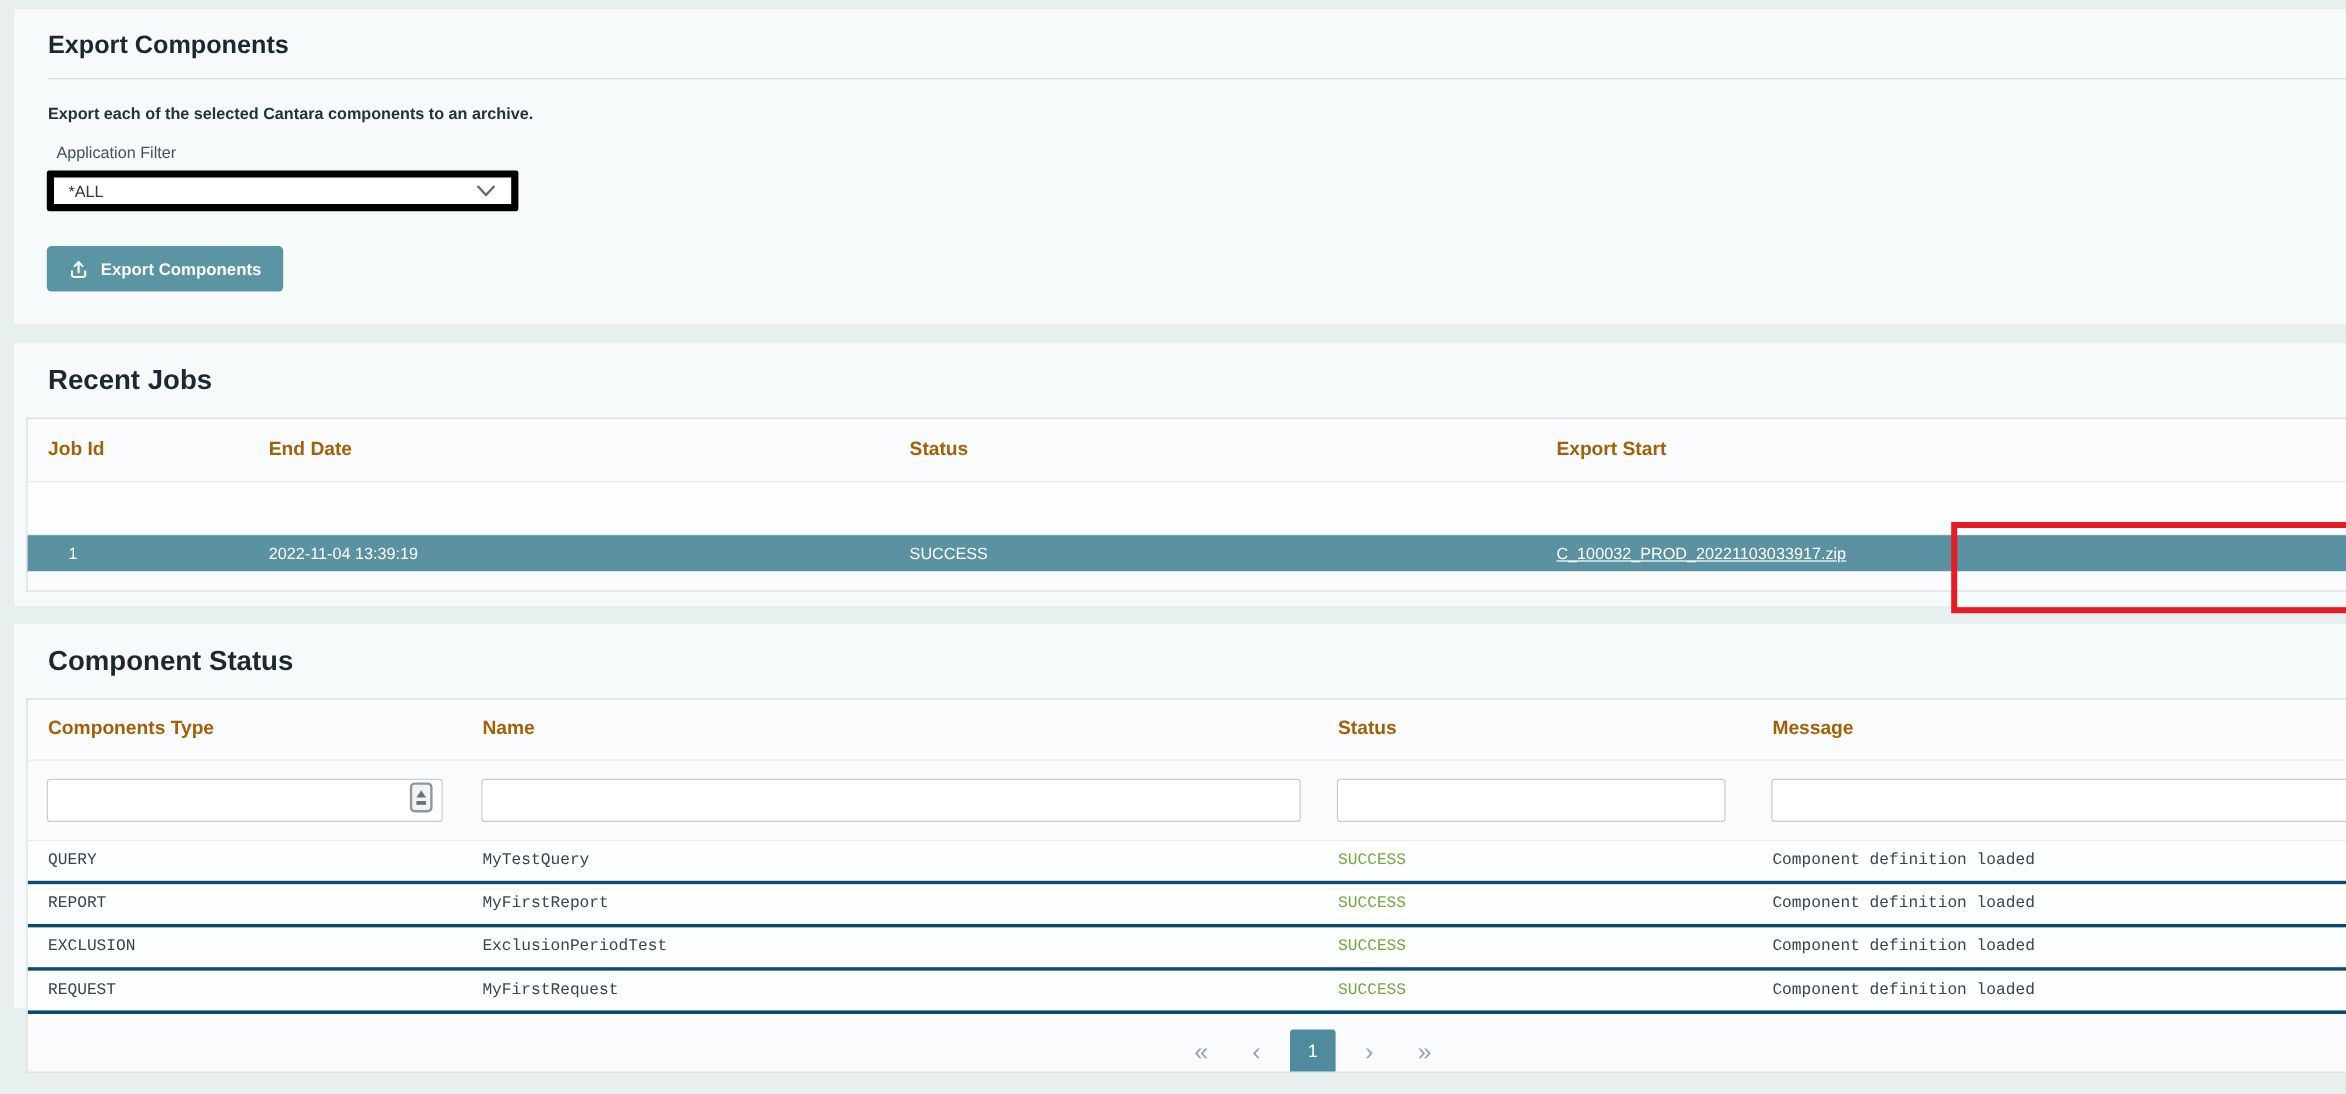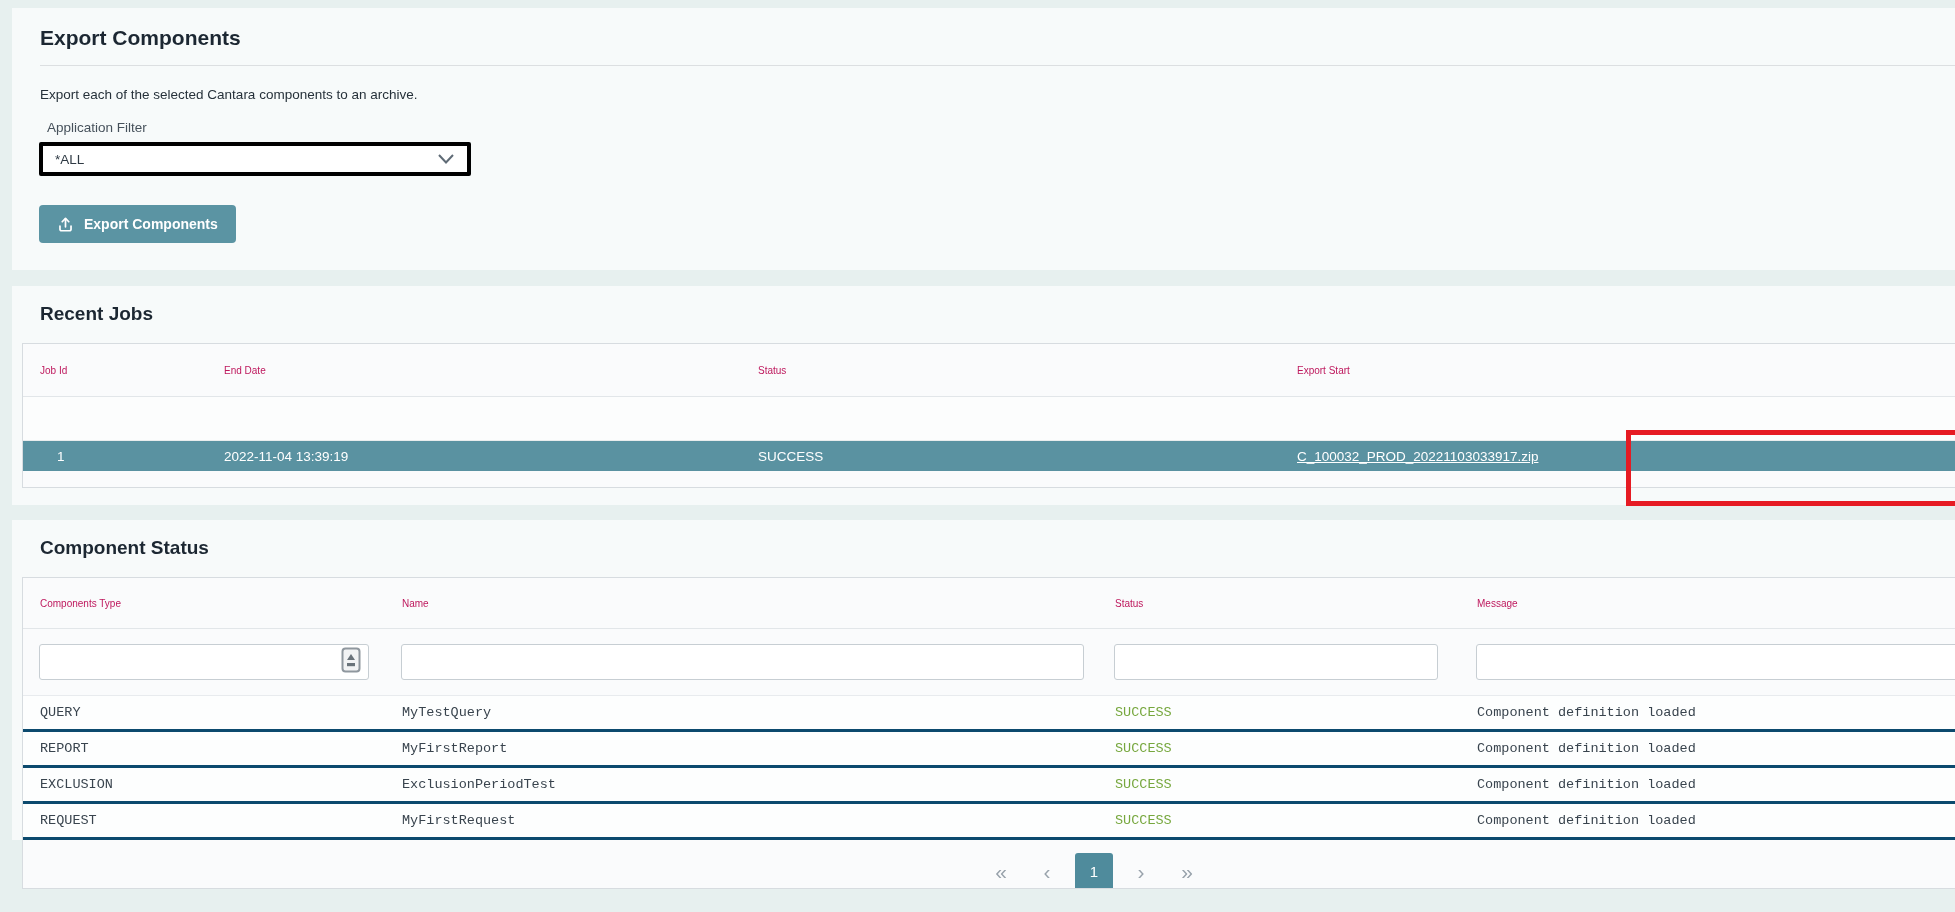--- a/index.html
+++ b/index.html
@@ -4,42 +4,42 @@
 <style>
   html,body{margin:0;padding:0;width:1955px;height:912px;overflow:hidden;
     font-family:"Liberation Sans",sans-serif;background:#e7f0ef;}
   .page{width:1955px;height:912px;padding-top:8px;box-sizing:border-box;}
   .panel{margin-left:12px;background:#f7fafa;box-sizing:border-box;}
   .panel-export{height:262px;margin-bottom:16px;}
   .panel-jobs{height:219px;margin-bottom:15px;}
   .panel-components{height:320px;}
 
   h1.title{margin:0;padding:18px 0 0 28px;font-size:21px;font-weight:bold;color:#1c2732;}
-  h2.title{margin:0;padding:17px 0 18px 28px;font-size:19px;font-weight:bold;color:#1c2732;}
+  h2.title{margin:0;padding:17px 0 18px 28px;font-size:23px;font-weight:bold;color:#1c2732;}
   .divider{margin:15px 0 0 28px;border:none;border-top:1px solid #dcdfe1;}
-  .desc{margin:21px 12px 0 28px;font-size:13.5px;font-weight:normal;color:#26313a;}
+  .desc{margin:21px 12px 0 28px;font-size:13.5px;font-weight:bold;color:#26313a;}
   .field-label{display:block;margin:18px 0 7px 35px;font-size:13.5px;color:#46515b;}
 
-  .select{margin-left:27px;width:432px;height:34px;border:4px solid #000000;border-radius:2px;
+  .select{margin-left:27px;width:393px;height:34px;border:6px solid #000000;border-radius:2px;
     background:#fff;display:flex;align-items:center;justify-content:space-between;
     padding:0 12px;box-sizing:border-box;font-size:13.5px;color:#2f3a44;cursor:pointer;}
   .btn-teal{margin:29px 0 0 27px;height:38px;background:#5b94a3;color:#fff;border:none;
     border-radius:4px;font-family:inherit;font-size:14px;font-weight:bold;
     display:inline-flex;align-items:center;gap:10px;padding:0 18px;cursor:pointer;}
 
   .tablebox{position:relative;margin-left:10px;border:1px solid #d7dce0;border-right:none;
     background:#fafbfc;box-sizing:border-box;}
   .jobs-box{height:145px;overflow:visible;}
   .comp-box{height:312px;overflow:hidden;}
 
   .grid-jobs{display:grid;grid-template-columns:184px 534px 539px 353px 1fr;}
   .grid-comp{display:grid;grid-template-columns:362px 713px 362px 1fr;}
   .thead{height:52px;align-items:center;border-bottom:1px solid #e2e6e9;}
   .comp-box .thead{height:50px;}
-  .th{padding-left:17px;font-size:10px;font-weight:normal;color:#be185d;}
+  .th{padding-left:17px;font-size:16px;font-weight:bold;color:#a16207;}
   .cell{padding-left:17px;font-size:13.5px;color:#39444e;white-space:nowrap;}
 
   .spacer-row{height:43px;background:#fcfdfd;border-bottom:1px solid #e9eced;}
   .row-selected{height:30px;align-items:center;background:#5a92a1;color:#fff;cursor:pointer;}
   .row-selected .cell{color:#fff;}
   .row-selected .first{padding-left:34px;}
   .file-link{color:#fff;text-decoration:underline;cursor:pointer;}
   .red-box{position:absolute;left:1603px;top:86px;width:325px;height:66px;
     border:5px solid #e61b23;z-index:5;pointer-events:none;}
 

